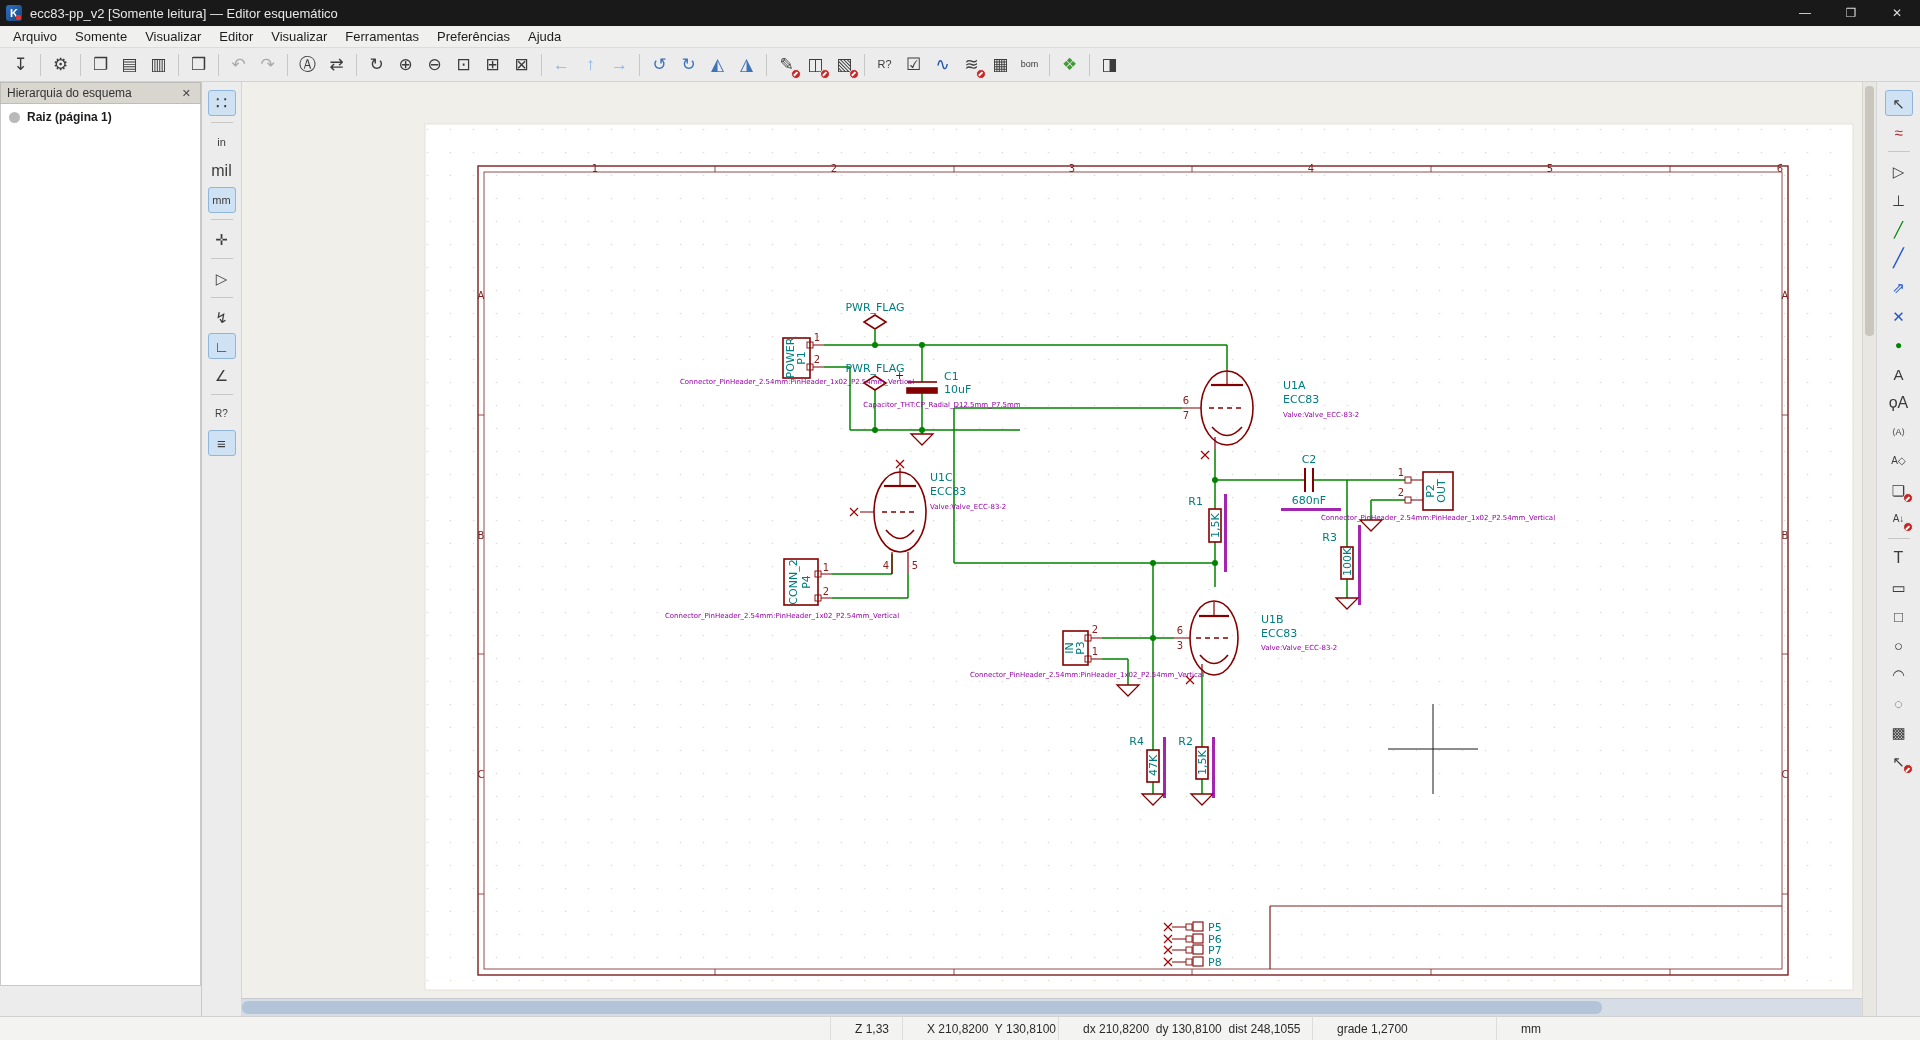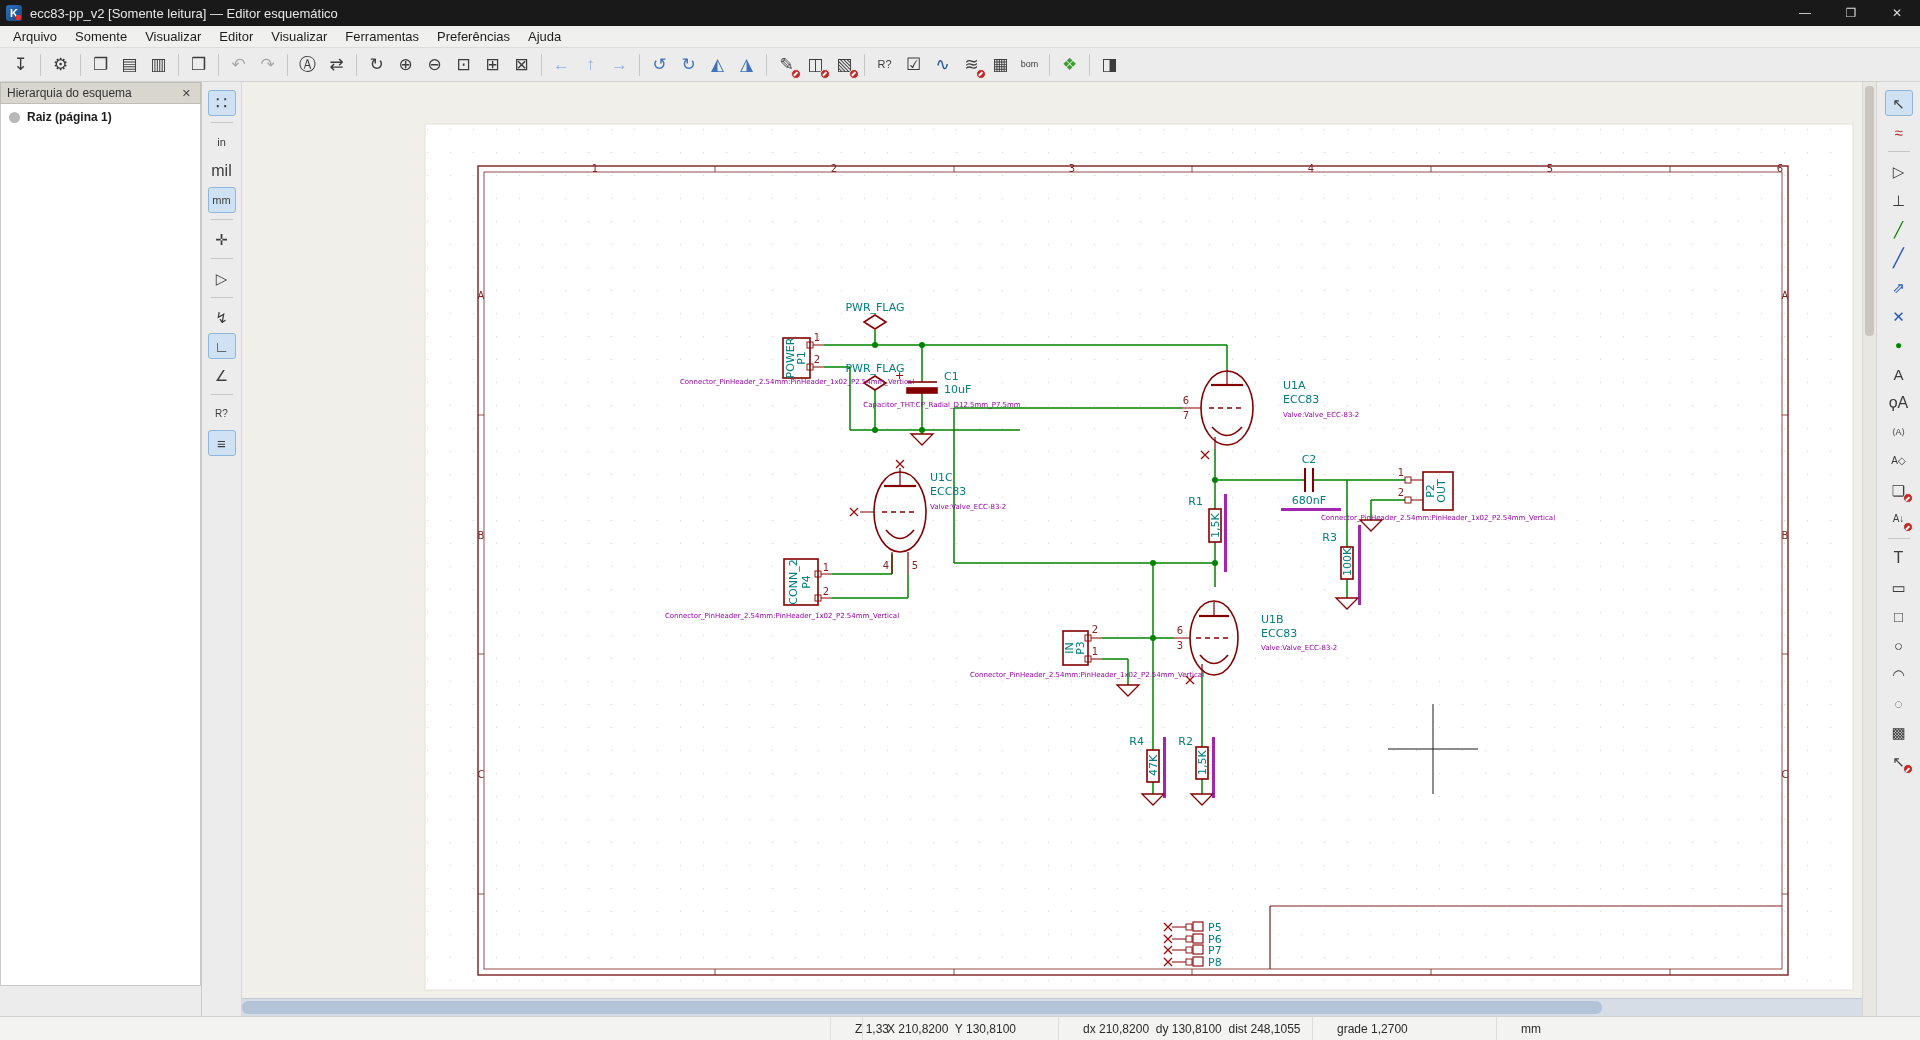--- a/index.html
+++ b/index.html
@@ -631,17 +631,17 @@
       </div>
       <div class="tbtn">
         <span class="glyph">↖</span>
         <span class="badge"></span>
       </div>
     </div>
 </div>
 
 <div class="statusbar">
   <span class="sbf" style="left:830px">Z 1,33</span>
-  <span class="sbf" style="left:862px">X 210,8200  Y 130,8100</span>
+  <span class="sbf" style="left:902px">X 210,8200  Y 130,8100</span>
   <span class="sbf" style="left:1058px">dx 210,8200  dy 130,8100  dist 248,1055</span>
   <span class="sbf" style="left:1312px">grade 1,2700</span>
   <span class="sbf" style="left:1496px">mm</span>
 </div>
 
 </body></html>

